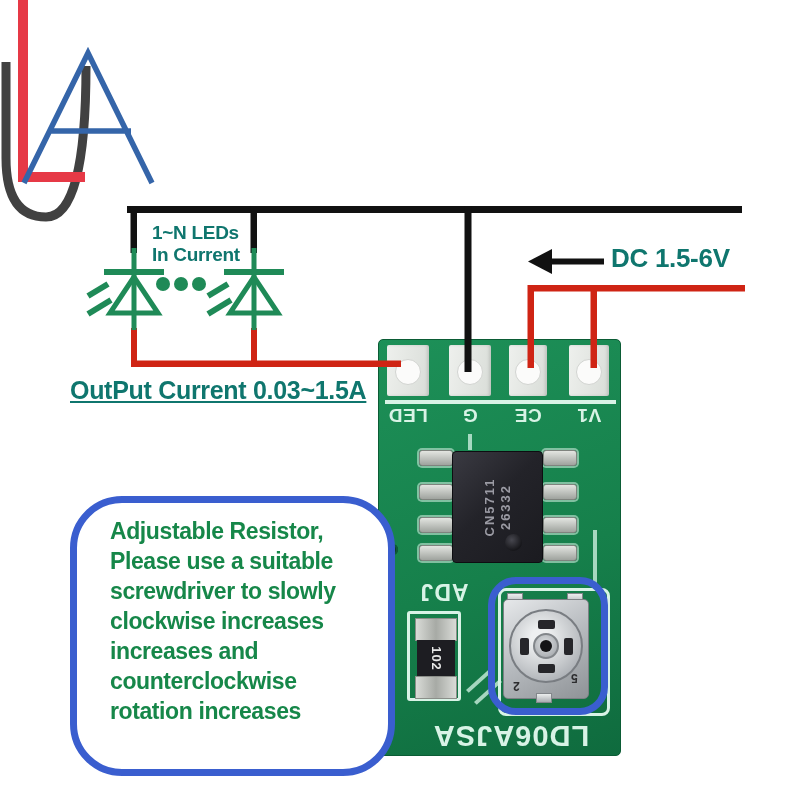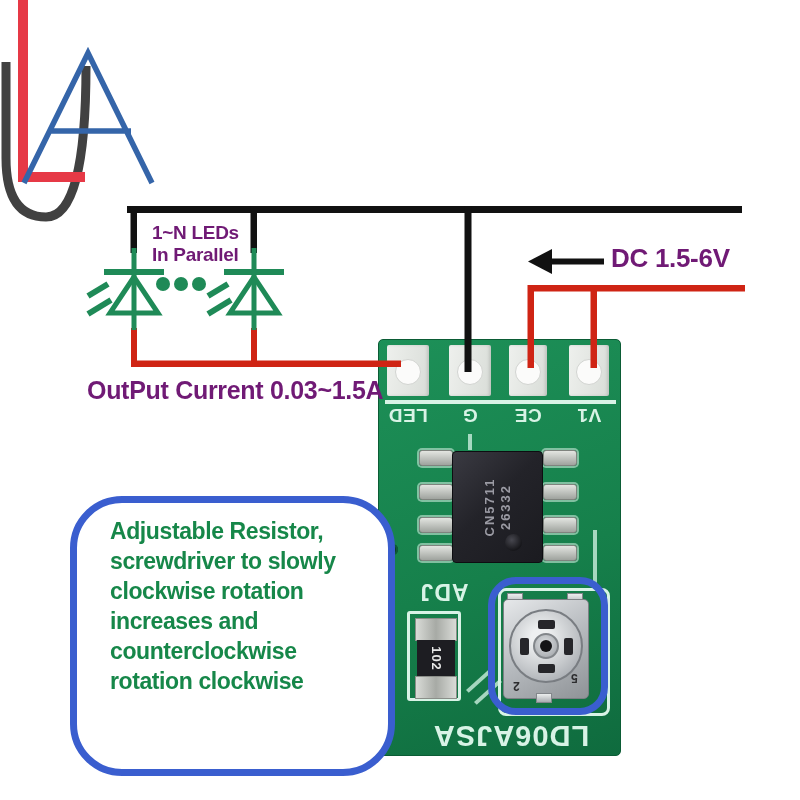--- a/index.html
+++ b/index.html
@@ -1,23 +1,23 @@
 <!DOCTYPE html>
 <html><head>
 <meta charset="utf-8">
 <style>
   html,body{margin:0;padding:0;background:#ffffff;}
   #stage{position:relative;width:800px;height:800px;background:#fff;overflow:hidden;
          font-family:"Liberation Sans",sans-serif;}
   .abs{position:absolute;}
   svg{display:block;}
   
-  .blk-label{color:#701a75;font-weight:700;line-height:1.18;letter-spacing:-0.3px;}
+  .blk-label{color:#0f766e;font-weight:700;line-height:1.18;letter-spacing:-0.3px;}
   #leds-label{left:152px;top:222px;font-size:19px;}
-  #output-label{left:87px;top:376px;font-size:25px;}
+  #output-label{left:70px;top:376px;font-size:25px;text-decoration:underline;}
   #dc-label{left:611px;top:243px;font-size:26px;}
   
   #note-bubble{left:70px;top:496px;width:278px;height:253px;background:#fff;
     border:7px solid #3a5ecf;border-radius:52px;padding:13px 0 0 33px;box-sizing:content-box;}
   #note-bubble .note-line{color:#168749;font-size:23px;font-weight:700;line-height:30px;
     letter-spacing:-0.4px;white-space:nowrap;}
   
   #pcb{left:378px;top:339px;width:243px;height:417px;border-radius:5px;
     background:linear-gradient(160deg,#1d9058 0%,#16804b 55%,#0f6b3e 100%);
     border:1px solid #0b5c35;box-sizing:border-box;}
@@ -202,27 +202,28 @@
 
     <g>
       <circle cx="163" cy="284" r="7" fill="#1f8a57"></circle>
       <circle cx="181" cy="284" r="7" fill="#1f8a57"></circle>
       <circle cx="199" cy="284" r="7" fill="#1f8a57"></circle>
     </g>
   </svg>
 
   <div id="leds-label" class="abs blk-label">
     <div>1~N LEDs</div>
-    <div>In Parallel</div>
+    <div>In Current</div>
   </div>
   <div id="output-label" class="abs blk-label">OutPut Current 0.03~1.5A</div>
   <div id="dc-label" class="abs blk-label">DC 1.5-6V</div>
 
   <div id="note-bubble" class="abs">
     <div class="note-line">Adjustable Resistor,</div>
+    <div class="note-line">Please use a suitable</div>
     <div class="note-line">screwdriver to slowly</div>
-    <div class="note-line">clockwise rotation</div>
+    <div class="note-line">clockwise increases</div>
     <div class="note-line">increases and</div>
     <div class="note-line">counterclockwise</div>
-    <div class="note-line">rotation clockwise</div>
+    <div class="note-line">rotation increases</div>
   </div>
 
 </div>
 
 </body></html>

